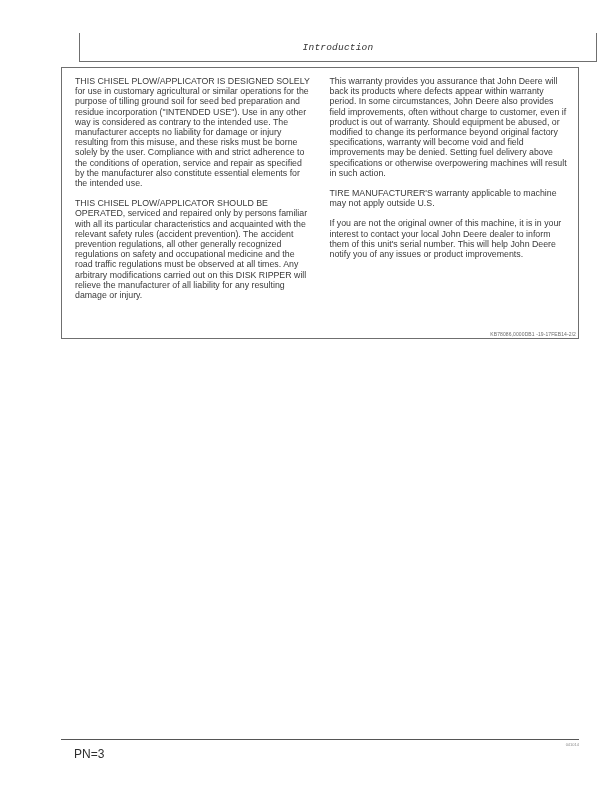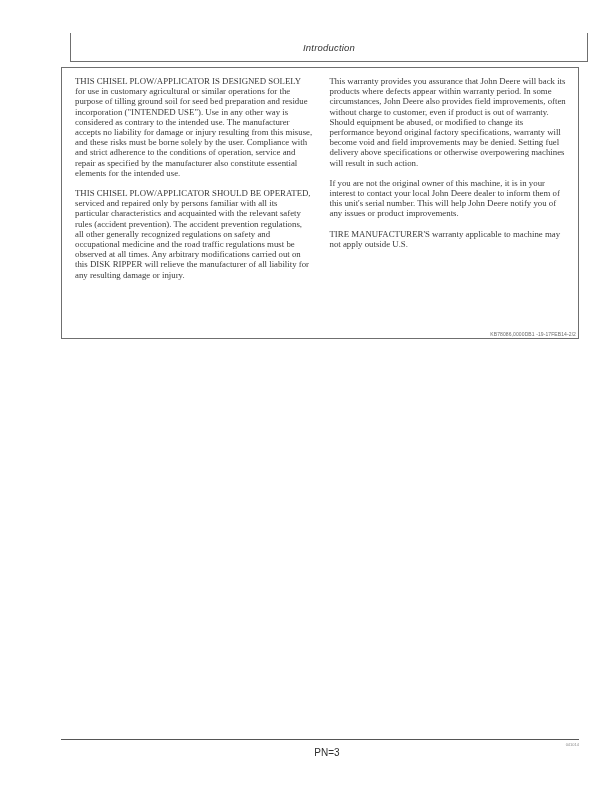--- a/index.html
+++ b/index.html
@@ -11,31 +11,32 @@
     position: relative;
     width: 612px;
     height: 792px;
     background: #ffffff;
     font-family: "Liberation Sans", sans-serif;
     color: #3a3a3a;
     overflow: hidden;
   }
   .header-box {
     position: absolute;
-    left: 70px;
+    left: 79px;
     top: 33px;
     width: 518px;
     height: 29px;
     box-sizing: border-box;
     border-left: 1px solid #6f6f6f;
     border-right: 1px solid #6f6f6f;
     border-bottom: 1px solid #6f6f6f;
     display: flex;
     align-items: center;
     justify-content: center;
+    font-family: Liberation Mono, monospace;
   }
   .header-title {
     font-style: italic;
     font-size: 9.5px;
     color: #333333;
     letter-spacing: 0.2px;
   }
   .content-box {
     position: absolute;
     left: 61px;
@@ -46,21 +47,20 @@
     border: 1px solid #6f6f6f;
   }
   .columns {
     display: flex;
     gap: 17px;
     padding: 8px 11px 0 13px;
   }
   .col {
     flex: 1;
     min-width: 0;
-    font-family: Liberation Serif, serif;
   }
   .col p {
     margin: 0 0 10px 0;
     font-size: 8.8px;
     line-height: 10.2px;
     color: #3a3a3a;
   }
   .footnote {
     position: absolute;
     right: 2px;
@@ -80,47 +80,47 @@
     position: absolute;
     left: 61px;
     top: 742px;
     width: 518px;
     text-align: right;
     font-size: 4px;
     color: #8a8a8a;
   }
   .page-number {
     position: absolute;
-    left: 68px;
+    left: 74px;
     top: 747px;
     width: 518px;
-    text-align: center;
-    font-size: 10px;
+    text-align: left;
+    font-size: 12px;
     color: #2e2e2e;
   }
 </style>
 </head>
 <body>
 
 <div class="page">
 
   <div class="header-box">
     <span class="header-title">Introduction</span>
   </div>
 
   <div class="content-box">
     <div class="columns">
       <div class="col">
         <p>THIS CHISEL PLOW/APPLICATOR IS DESIGNED SOLELY for use in customary agricultural or similar operations for the purpose of tilling ground soil for seed bed preparation and residue incorporation ("INTENDED USE"). Use in any other way is considered as contrary to the intended use. The manufacturer accepts no liability for damage or injury resulting from this misuse, and these risks must be borne solely by the user. Compliance with and strict adherence to the conditions of operation, service and repair as specified by the manufacturer also constitute essential elements for the intended use.</p>
         <p>THIS CHISEL PLOW/APPLICATOR SHOULD BE OPERATED, serviced and repaired only by persons familiar with all its particular characteristics and acquainted with the relevant safety rules (accident prevention). The accident prevention regulations, all other generally recognized regulations on safety and occupational medicine and the road traffic regulations must be observed at all times. Any arbitrary modifications carried out on this DISK RIPPER will relieve the manufacturer of all liability for any resulting damage or injury.</p>
       </div>
       <div class="col">
         <p>This warranty provides you assurance that John Deere will back its products where defects appear within warranty period. In some circumstances, John Deere also provides field improvements, often without charge to customer, even if product is out of warranty. Should equipment be abused, or modified to change its performance beyond original factory specifications, warranty will become void and field improvements may be denied. Setting fuel delivery above specifications or otherwise overpowering machines will result in such action.</p>
+        <p>TIRE MANUFACTURER'S warranty applicable to machine may not apply outside U.S.</p>
         <p>If you are not the original owner of this machine, it is in your interest to contact your local John Deere dealer to inform them of this unit's serial number. This will help John Deere notify you of any issues or product improvements.</p>
-        <p>TIRE MANUFACTURER'S warranty applicable to machine may not apply outside U.S.</p>
       </div>
     </div>
     <div class="footnote">KB78086,0000DB1 -19-17FEB14-2/2</div>
   </div>
 
   <div class="footer-rule"></div>
   <div class="print-code">041014</div>
   <div class="page-number">PN=3</div>
 
 </div>

